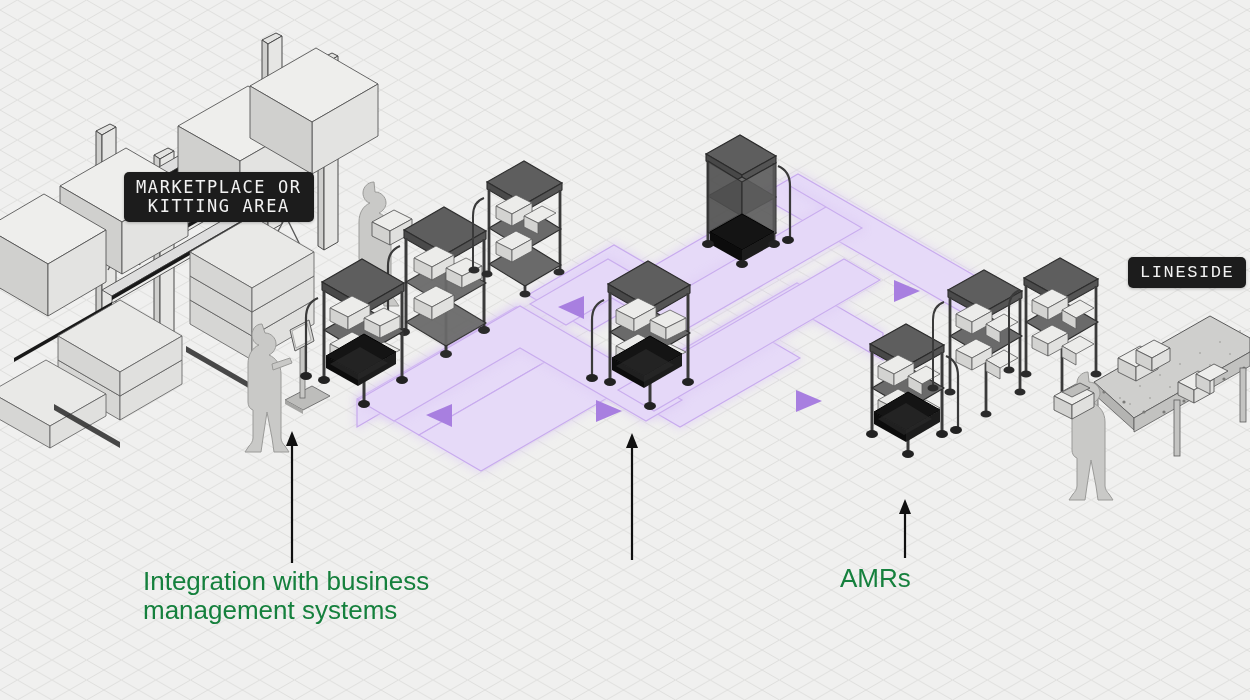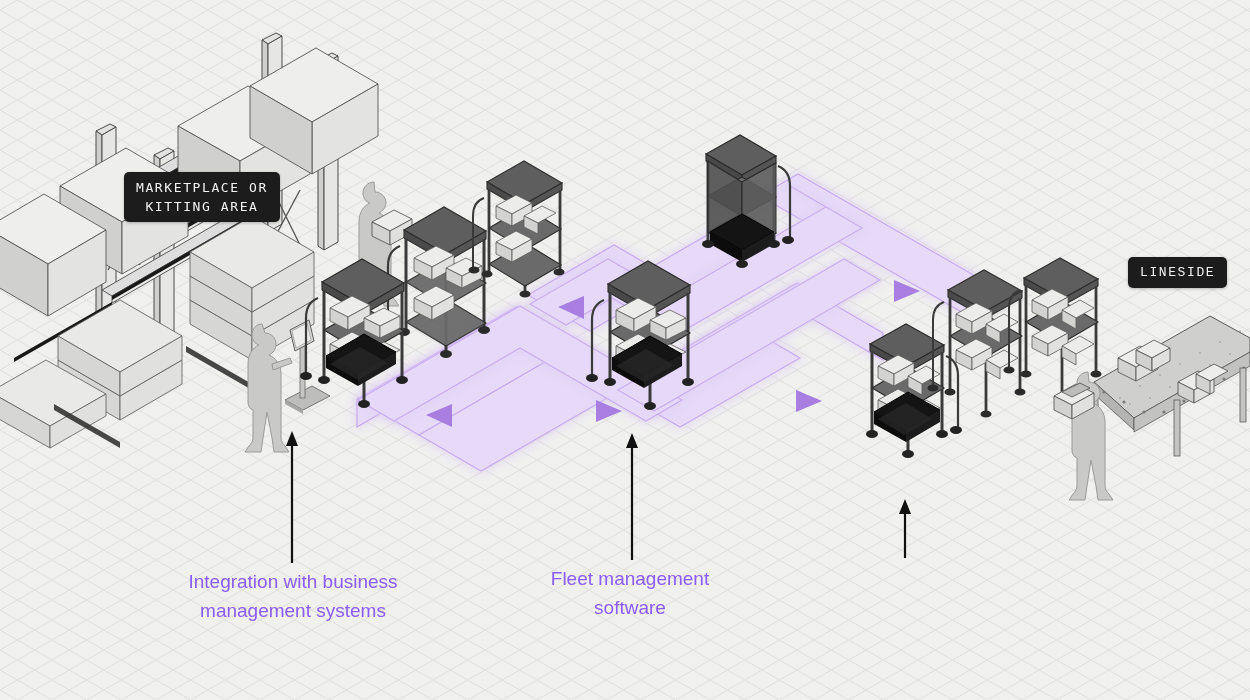--- a/index.html
+++ b/index.html
@@ -11,39 +11,39 @@
   }
   #stage{position:relative;width:1250px;height:700px;}
   #scene{position:absolute;left:0;top:0;width:1250px;height:700px;}
 
   
   .badge{
     position:absolute;
     background:#1c1c1c;
     color:#f2f2f2;
     font-family:"DejaVu Sans Mono","Liberation Mono",monospace;
-    font-size:13px;
+    font-size:17px;
     letter-spacing:1.6px;
     line-height:19px;
     padding:6px 12px;
     border-radius:5px;
     text-align:center;
     white-space:pre-line;
     box-shadow:0 1px 3px rgba(0,0,0,.25);
   }
   #badge-marketplace{left:124px;top:172px;}
   #badge-lineside{left:1128px;top:257px;font-family:Liberation Mono, monospace;}
 
   
   .caption{
     position:absolute;
-    color:#8b5cf6;
-    font-size:19px;
+    color:#15803d;
+    font-size:26px;
     line-height:29px;
-    text-align:center;
+    text-align:left;
     white-space:pre-line;
   }
   #cap-integration{left:143px;top:567px;width:300px;}
   #cap-fleet{left:520px;top:564px;width:220px;}
   #cap-amrs{left:840px;top:564px;width:128px;}
 </style>
 </head>
 <body>
 
 <div id="stage">
@@ -594,17 +594,16 @@
   </svg>
 
   <div class="badge" id="badge-marketplace">MARKETPLACE OR
 KITTING AREA</div>
 
   <div class="badge" id="badge-lineside">LINESIDE</div>
 
   <div class="caption" id="cap-integration">Integration with business
 management systems</div>
 
-  <div class="caption" id="cap-fleet">Fleet management
-software</div>
-
+
+  <div class="caption" id="cap-amrs">AMRs</div>
 
 </div>
 
 </body></html>

